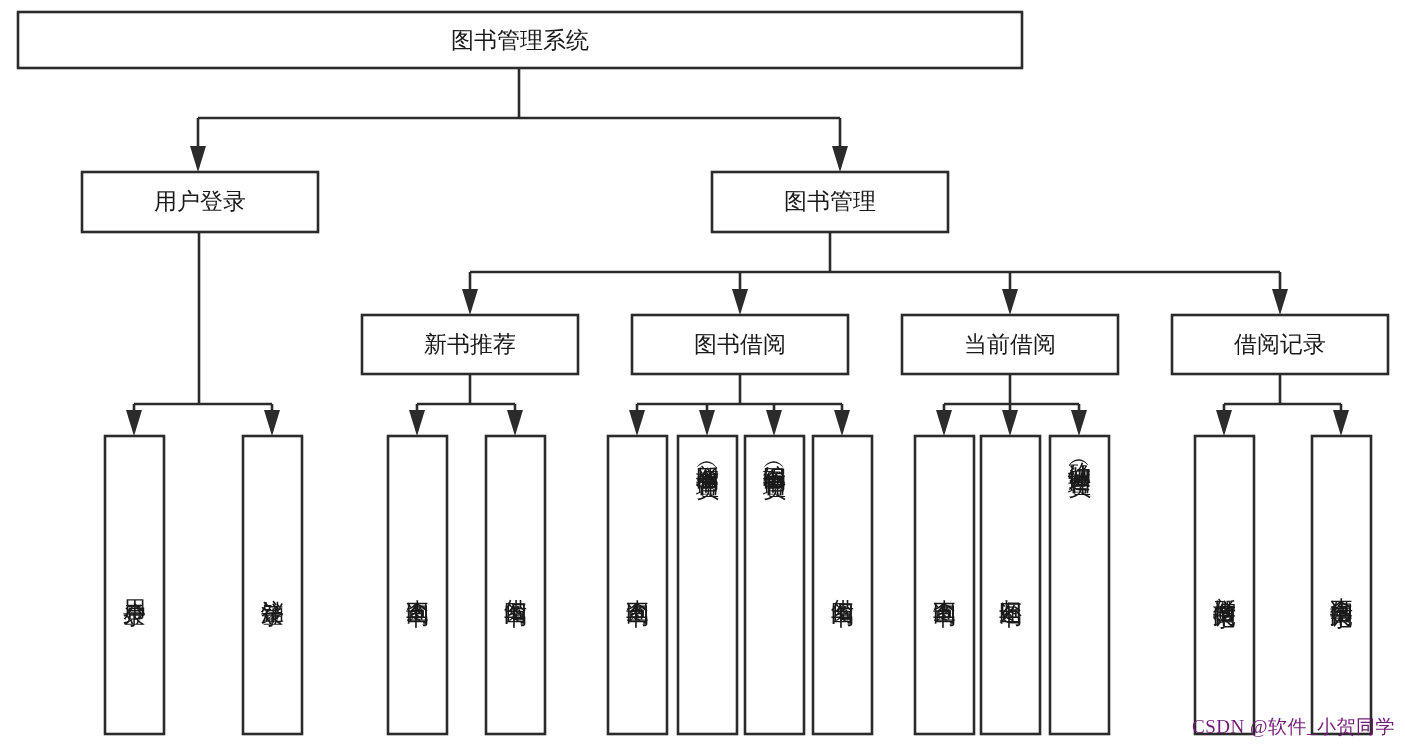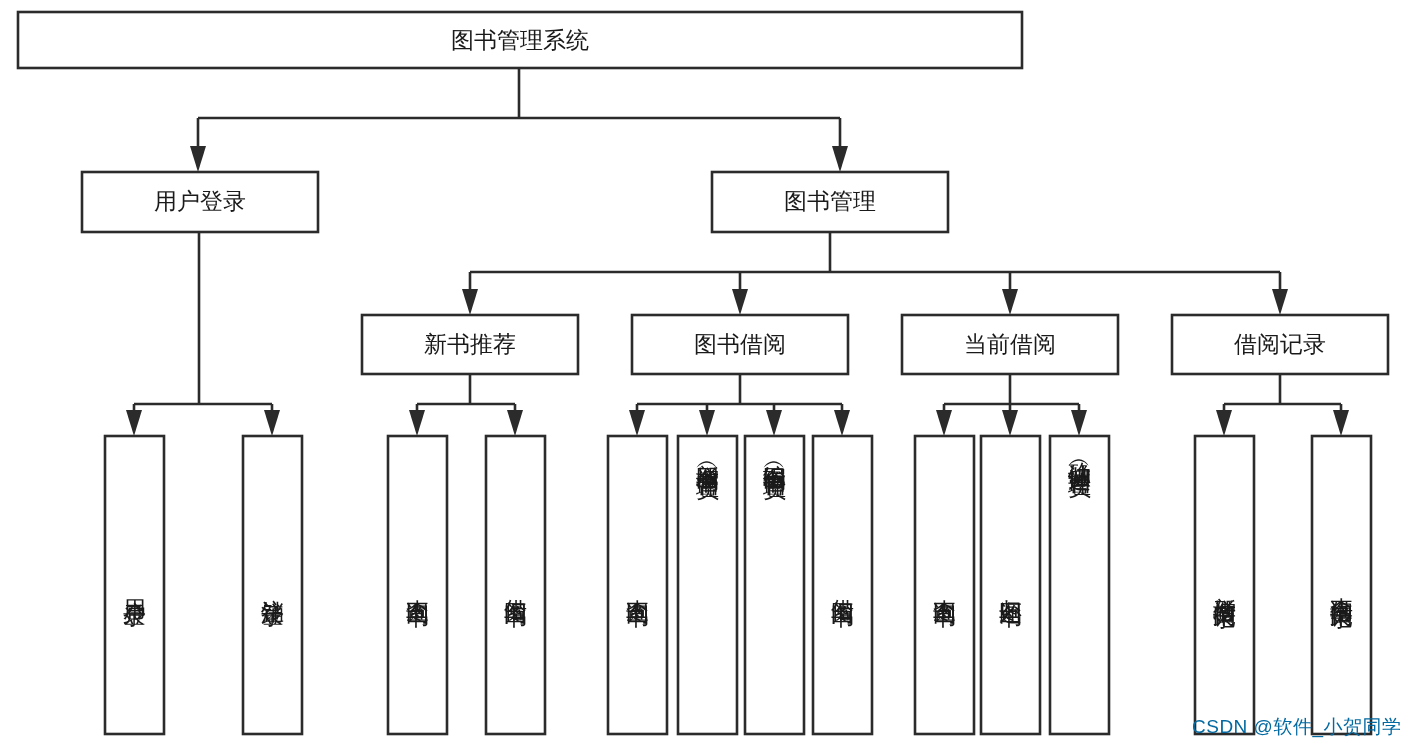--- a/index.html
+++ b/index.html
@@ -65,23 +65,23 @@
     justify-content: center;
     pointer-events: none;
   }
   .leaf-label-wrap.centered {
     align-items: center;
   }
   .watermark {
     position: absolute;
     left: 1192px;
     top: 714px;
-    font-family: Liberation Sans, sans-serif;
+    font-family: Liberation Serif, serif;
     font-size: 19px;
-    color: #0369a1;
+    color: #701a75;
     white-space: nowrap;
     letter-spacing: 0.5px;
   }
 </style>
 </head>
 <body>
 
 <div id="diagram-root">
 
   <svg class="flow" viewBox="0 0 1405 747" xmlns="http://www.w3.org/2000/svg">

